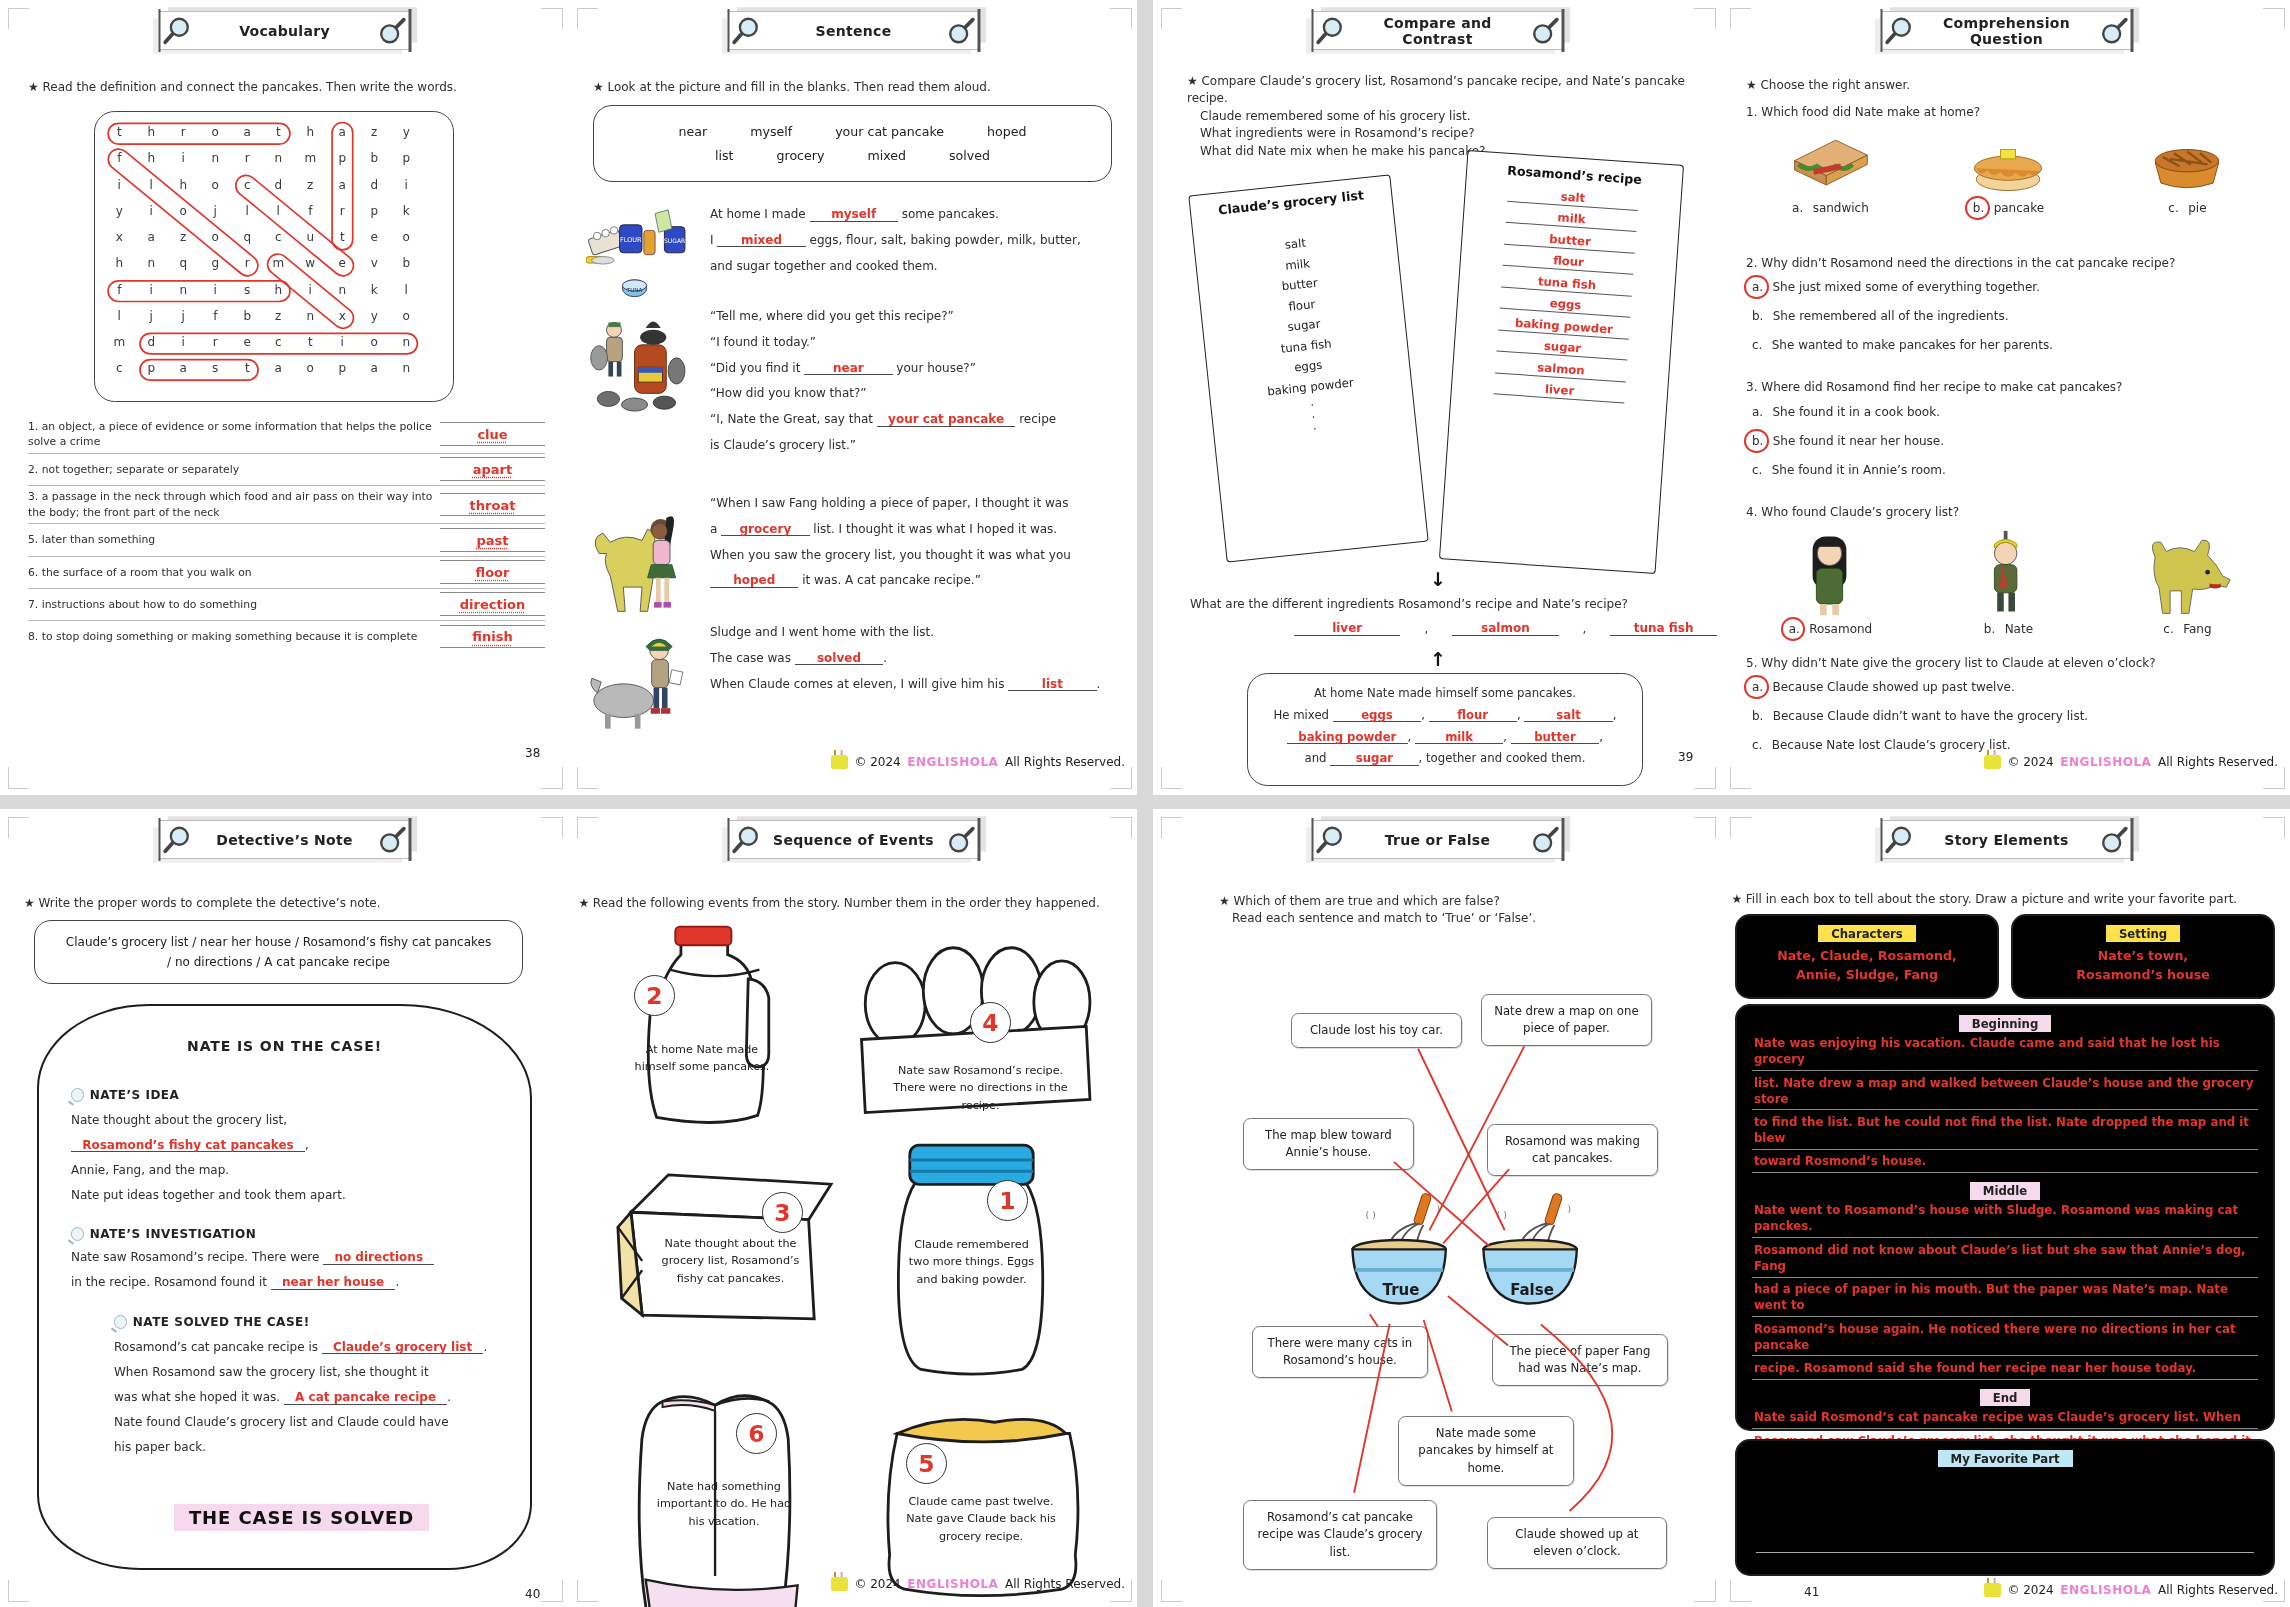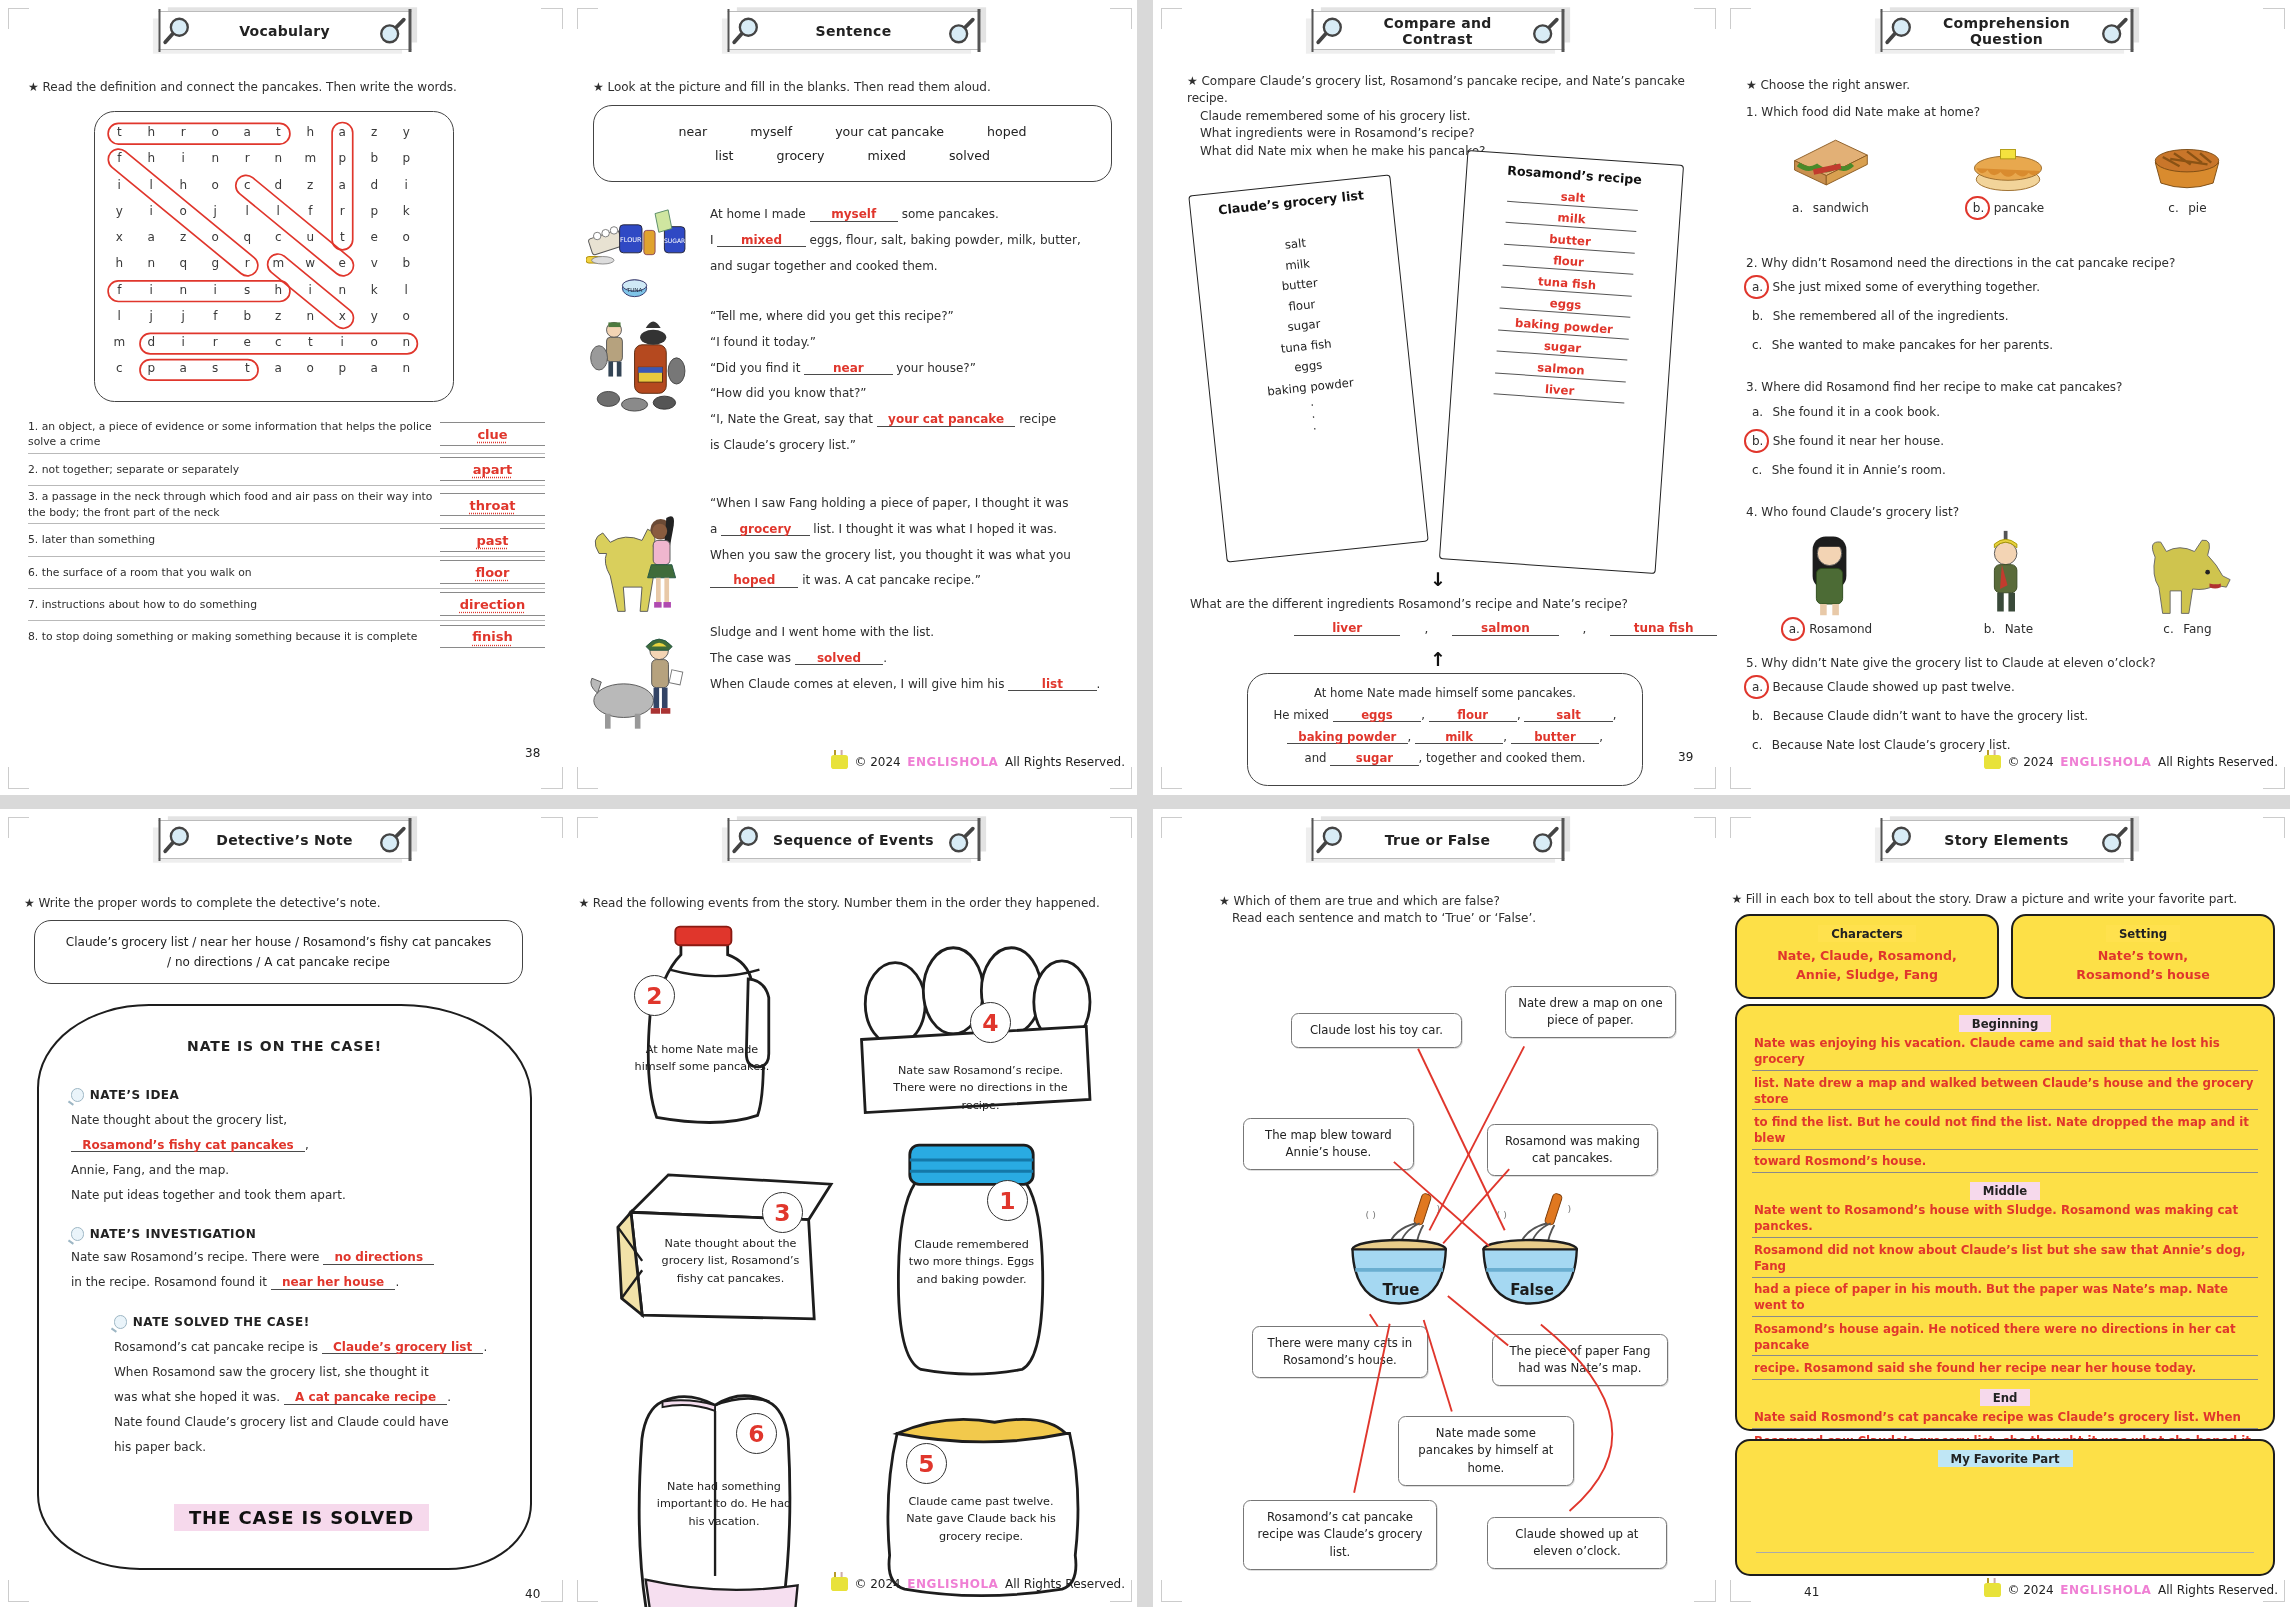--- a/index.html
+++ b/index.html
@@ -80,21 +80,21 @@
   .seq-badge{position:absolute;width:39px;height:39px;border:1.9px solid #333;border-radius:50%;
              background:#fff;color:var(--red);font-size:23.4px;font-weight:600;display:flex;align-items:center;justify-content:center;}
   .seq-text{position:absolute;font-size:11.2px;line-height:1.55;color:#222;text-align:center;}
   
   .tf-box{position:absolute;border:1.4px solid #777;border-radius:7.5px;background:#fff;
           font-size:11.7px;color:#222;text-align:center;display:flex;align-items:center;justify-content:center;
           padding:7.5px 9.4px;line-height:1.5;box-shadow:0.9px 0.9px 0 #ddd;}
   .bowl{position:absolute;width:112px;height:141px;}
   .bowl .lbl{position:absolute;left:0;right:0;top:90px;text-align:center;font-size:15px;font-weight:bold;color:#1c1c1c;}
   
-  .se-box{position:absolute;border:2.1px solid #1d1d1d;border-radius:15px;background:#fde047;}
+  .se-box{position:absolute;border:2.1px solid #1d1d1d;border-radius:15px;background:#000000;}
   .se-label{text-align:center;margin-top:7.5px;}
   .se-label span{padding:1.9px 13px;font-size:11.7px;font-weight:bold;color:#222;}
   .se-red{text-align:center;color:var(--red);font-weight:600;font-size:12.6px;line-height:1.5;margin-top:5.6px;}
   .se-line{margin:0 15px;border-bottom:1.3px solid #8a8a8a;color:var(--red);font-weight:600;
            font-size:11.8px;padding:4.7px 1.9px 1.9px;line-height:1.35;}
 </style>
 </head>
 <body>
 
 <div class="q" id="qTL">
@@ -716,21 +716,21 @@
           <circle cx="14" cy="20" r="9" fill="#d8ecf6" stroke="#444" stroke-width="2.5"></circle>
           <line x1="21" y1="13" x2="29" y2="5" stroke="#444" stroke-width="4" stroke-linecap="round"></line>
         </svg>
         <span class="bar"></span>
       </div>
       <div class="instr" style="left: 66px; top: 84px; width: 450px; position: absolute;">
         <div><span class="star">★</span>Which of them are true and which are false?</div>
         <div style="padding-left: 13px;">Read each sentence and match to ‘True’ or ‘False’.</div>
       </div>
       <div class="tf-box" style="left: 138px; top: 204px; width: 150px; position: absolute;">Claude lost his toy car.</div>
-      <div class="tf-box" style="left: 328px; top: 177px; width: 150px; position: absolute; margin-left: 24px;">Nate drew a map on one piece of paper.</div>
+      <div class="tf-box" style="left: 328px; top: 185px; width: 150px; position: absolute;">Nate drew a map on one piece of paper.</div>
       <div class="tf-box" style="left: 90px; top: 309px; width: 150px; position: absolute;">The map blew toward Annie’s house.</div>
       <div class="tf-box" style="left: 334px; top: 315px; width: 150px; position: absolute;">Rosamond was making cat pancakes.</div>
       <div class="tf-box" style="left: 99px; top: 517px; width: 155px; position: absolute;">There were many cats in Rosamond’s house.</div>
       <div class="tf-box" style="left: 339px; top: 525px; width: 155px; position: absolute;">The piece of paper Fang had was Nate’s map.</div>
       <div class="tf-box" style="left: 245px; top: 607px; width: 155px; position: absolute;">Nate made some pancakes by himself at home.</div>
       <div class="tf-box" style="left: 90px; top: 691px; width: 173px; position: absolute;">Rosamond’s cat pancake recipe was Claude’s grocery list.</div>
       <div class="tf-box" style="left: 334px; top: 708px; width: 159px; position: absolute;">Claude showed up at eleven o’clock.</div>
       <div class="bowl" style="left: 192px; top: 382px; position: absolute;"><svg width="112" height="141" viewBox="0 0 120 150">
           <rect x="78" y="2" width="10" height="34" rx="4" fill="#e07820" stroke="#7a3a08" transform="rotate(18 83 19)"></rect>
           <path d="M80 34 q-18 8 -22 26 M84 36 q-6 10 -8 24 M76 34 q-24 6 -30 26" fill="none" stroke="#555" stroke-width="2"></path>

